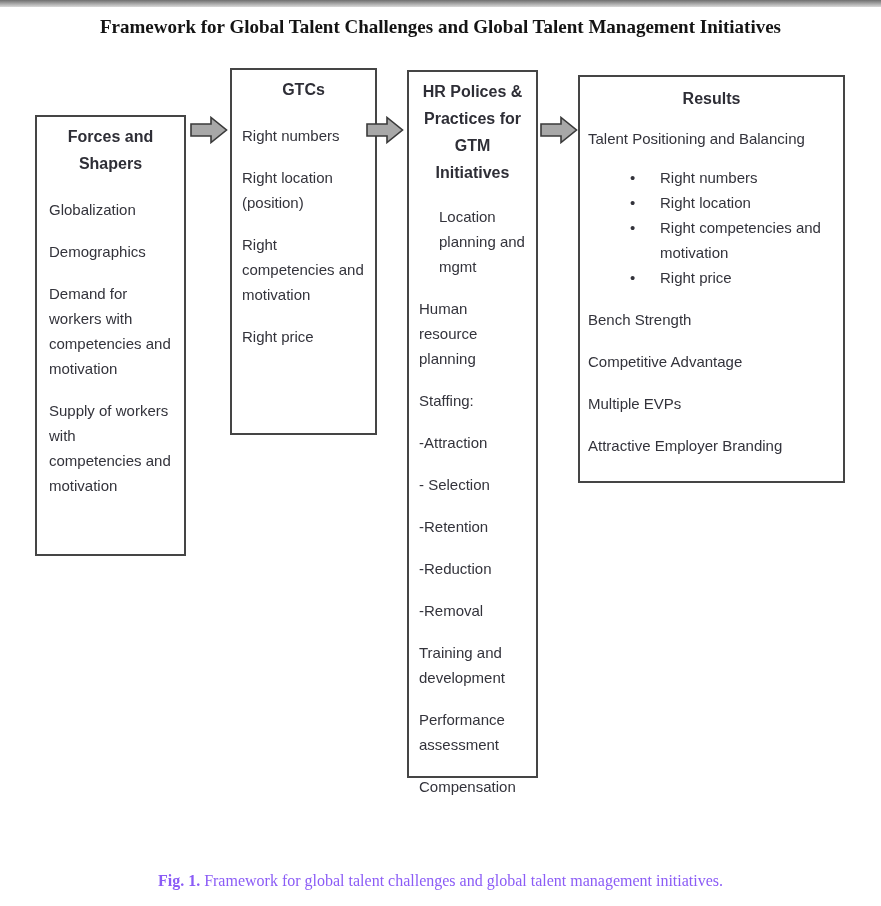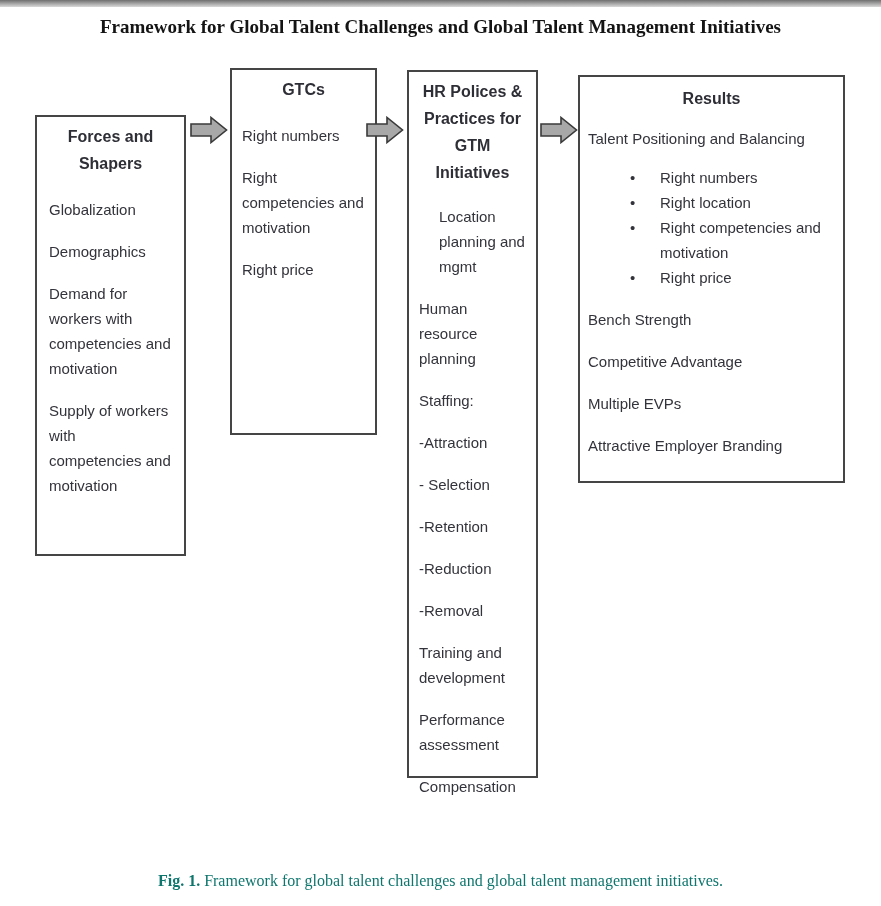--- a/index.html
+++ b/index.html
@@ -73,21 +73,21 @@
   .arrow1 { left: 190px; }
   .arrow2 { left: 366px; }
   .arrow3 { left: 540px; }
   .caption {
     position: absolute;
     left: 0; top: 872px;
     width: 881px;
     text-align: center;
     font-family: "Liberation Serif", serif;
     font-size: 16px;
-    color: #0f766e;
+    color: #8b5cf6;
   }
   .caption .cap-label { font-weight: bold; }
 </style>
 </head>
 <body>
 
 <div class="page">
 
   <div class="top-rule"></div>
 
@@ -101,20 +101,21 @@
     <p>Supply of workers with competencies and motivation</p>
   </div>
 
   <svg class="arrow arrow1" viewBox="0 0 38 28">
     <polygon points="1,8 21,8 21,1.5 36.5,14 21,26.5 21,20 1,20" fill="#a8a8a8" stroke="#3a3a3a" stroke-width="1.6"></polygon>
   </svg>
 
   <div class="box box2">
     <div class="box-title">GTCs</div>
     <p class="first">Right numbers</p>
+    <p>Right location (position)</p>
     <p>Right competencies and motivation</p>
     <p>Right price</p>
   </div>
 
   <svg class="arrow arrow2" viewBox="0 0 38 28">
     <polygon points="1,8 21,8 21,1.5 36.5,14 21,26.5 21,20 1,20" fill="#a8a8a8" stroke="#3a3a3a" stroke-width="1.6"></polygon>
   </svg>
 
   <div class="box box3">
     <div class="box-title">HR Polices &amp; Practices for GTM Initiatives</div>

